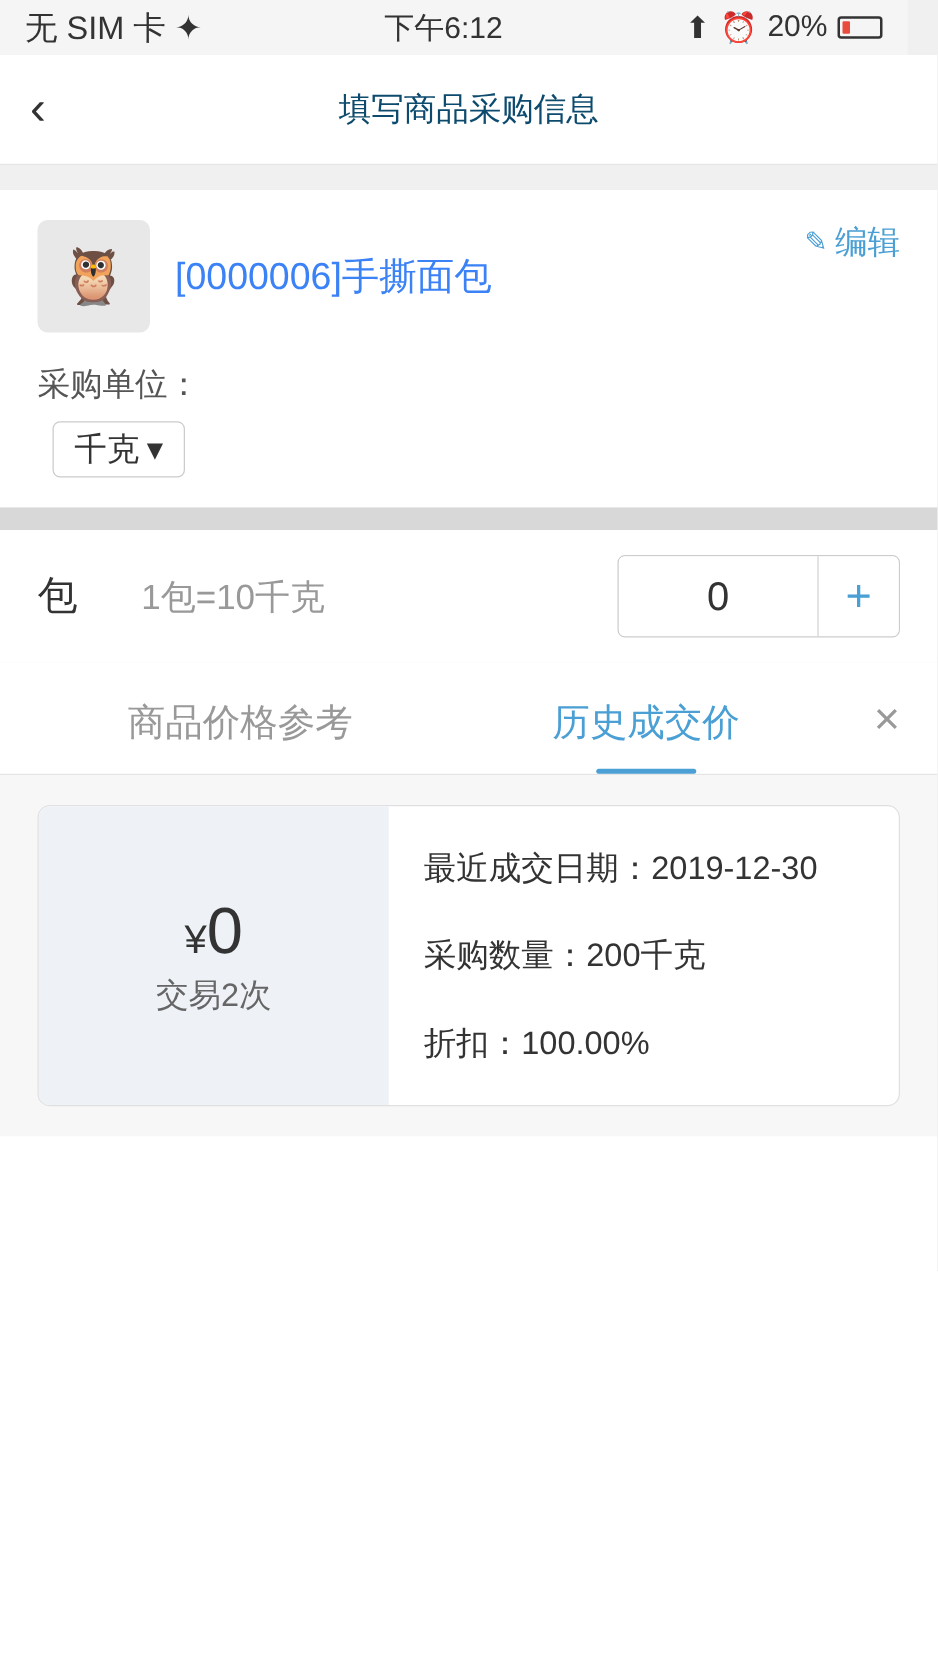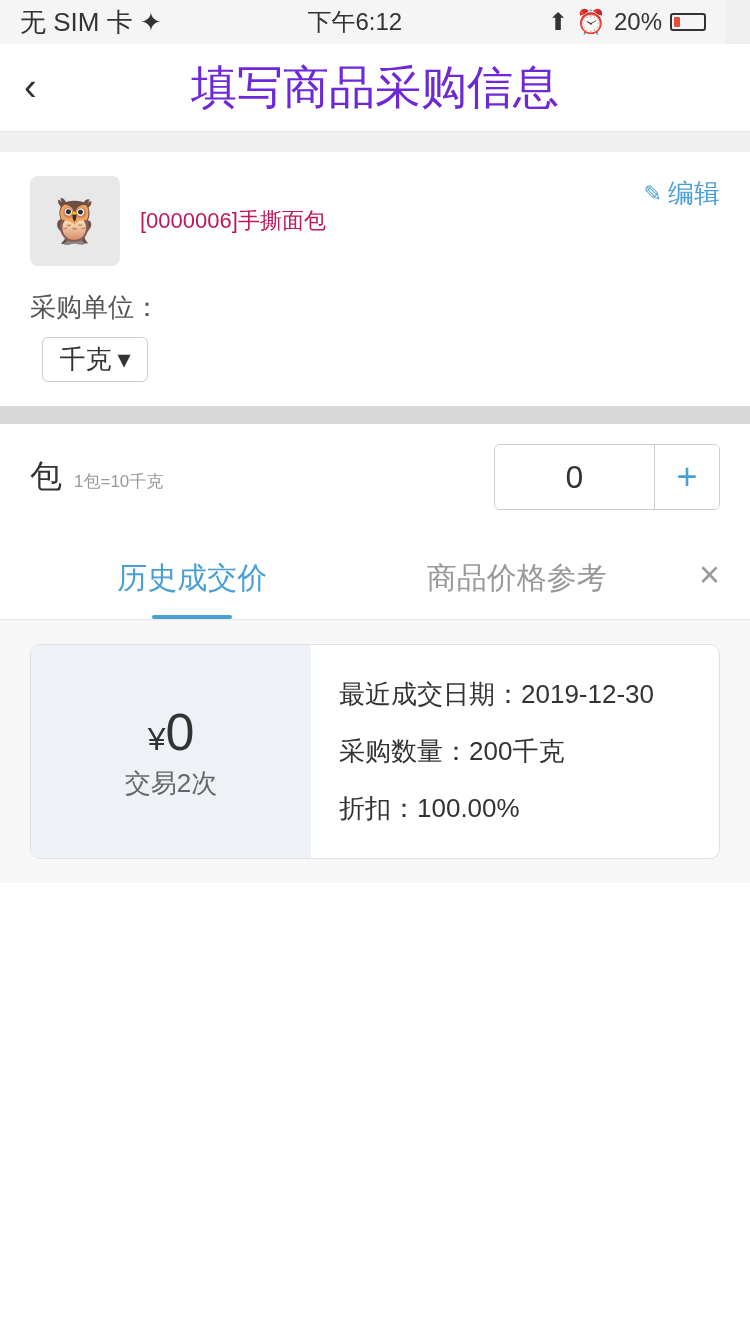--- a/index.html
+++ b/index.html
@@ -72,23 +72,23 @@
       border-bottom: 1px solid #e5e5e5;
     }
     .nav-back {
       position: absolute;
       left: 24px;
       font-size: 38px;
       color: #333;
       cursor: pointer;
     }
     .nav-title {
-      font-size: 46px;
+      font-size: 26px;
       font-weight: 500;
-      color: #6d28d9;
+      color: #0c4a6e;
     }
 
     
     .product-card {
       background: #fff;
       margin-top: 20px;
       padding: 24px 30px;
     }
     .product-header {
       display: flex;
@@ -109,22 +109,22 @@
       display: flex;
       align-items: center;
       justify-content: center;
       flex-shrink: 0;
     }
     .owl-icon {
       font-size: 44px;
       color: #999;
     }
     .product-name {
-      font-size: 22px;
-      color: #be185d;
+      font-size: 30px;
+      color: #3b82f6;
       font-weight: 500;
     }
     .edit-btn {
       display: flex;
       align-items: center;
       gap: 6px;
       color: #4a9fd4;
       font-size: 26px;
       cursor: pointer;
     }
@@ -196,22 +196,23 @@
       display: flex;
       align-items: baseline;
       gap: 12px;
     }
     .qty-unit {
       font-size: 32px;
       color: #333;
       font-weight: 500;
     }
     .qty-hint {
-      font-size: 17px;
+      font-size: 28px;
       color: #999;
+      margin-left: 39px;
     }
     .qty-control {
       display: flex;
       align-items: center;
       border: 1px solid #ccc;
       border-radius: 6px;
       overflow: hidden;
     }
     .qty-input {
       width: 160px;
@@ -311,21 +312,21 @@
     .history-trades {
       font-size: 26px;
       color: #666;
       margin-top: 4px;
     }
     .history-right {
       flex: 1;
       padding: 30px 28px;
       display: flex;
       flex-direction: column;
-      gap: 18px;
+      gap: 31px;
     }
     .detail-row {
       font-size: 26px;
       color: #333;
       line-height: 1.5;
     }
 
     
     .page-body {
       background: #fff;
@@ -392,22 +393,22 @@
     <span class="qty-hint">1包=10千克</span>
   </div>
   <div class="qty-control">
     <input class="qty-input" type="text" value="0" style="">
     <div class="qty-plus">+</div>
   </div>
 </div>
 
 <div class="panel">
   <div class="panel-tabs">
+    <div class="tab-item">商品价格参考</div>
     <div class="tab-item active">历史成交价</div>
-    <div class="tab-item">商品价格参考</div>
     <div class="tab-close">×</div>
   </div>
 
   <div class="history-content">
     <div class="history-card">
       <div class="history-left">
         <div class="history-price">
           <span class="price-symbol">¥</span><span>0</span>
         </div>
         <div class="history-trades">交易2次</div>

